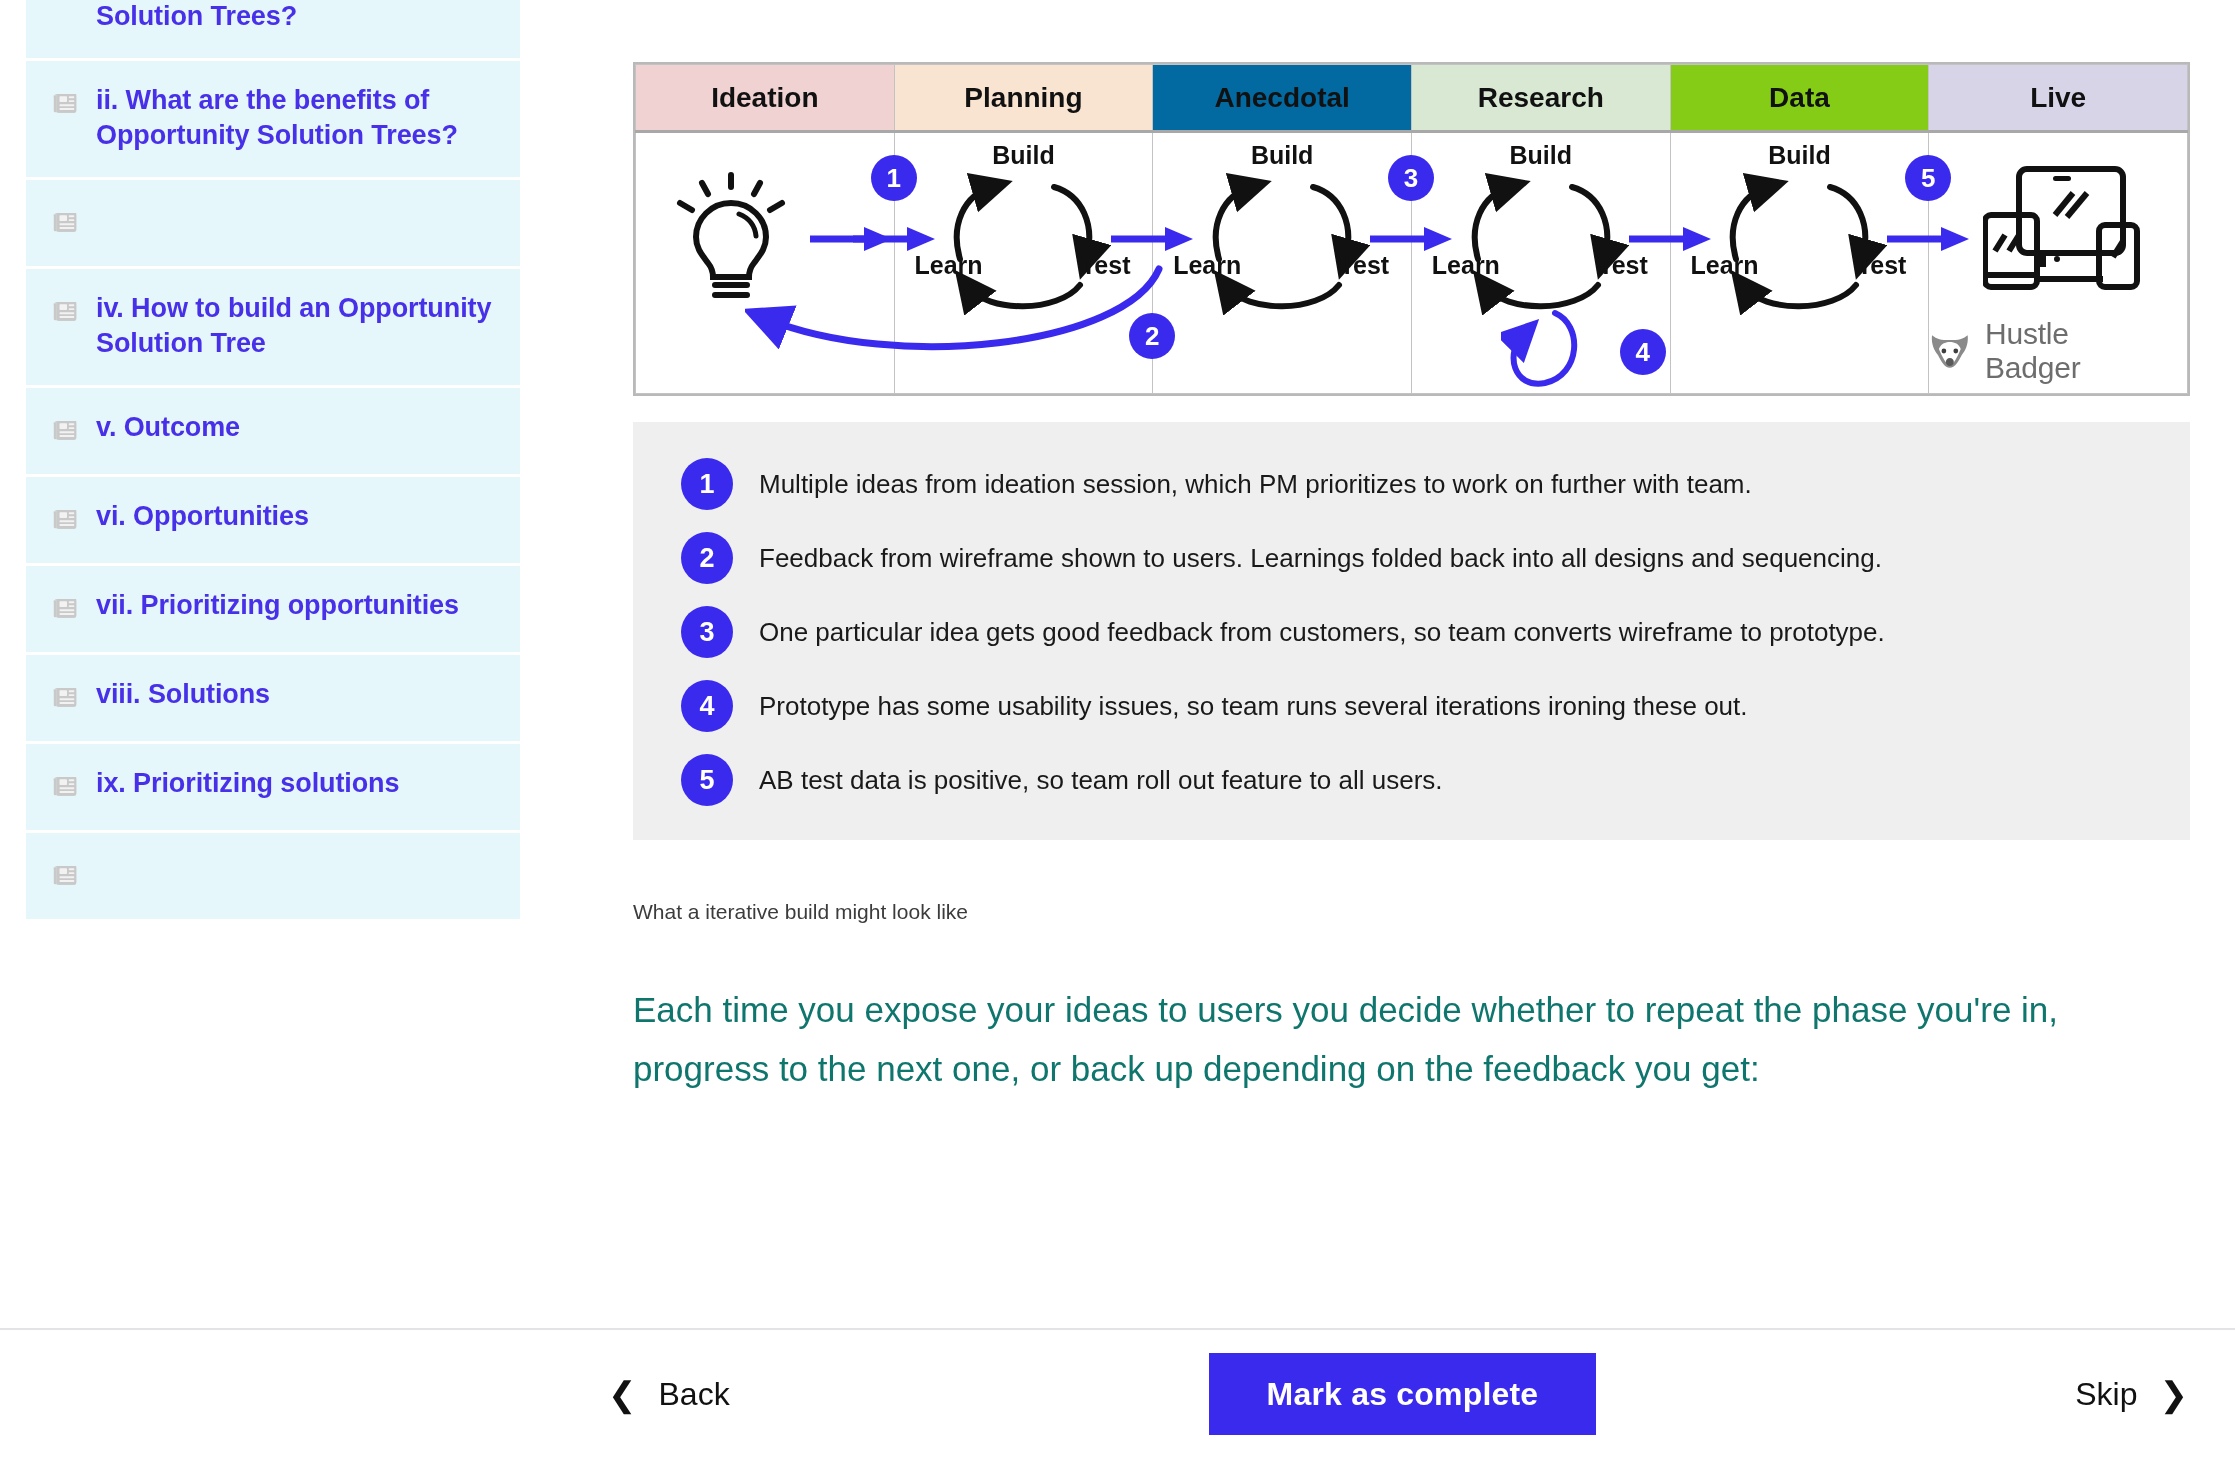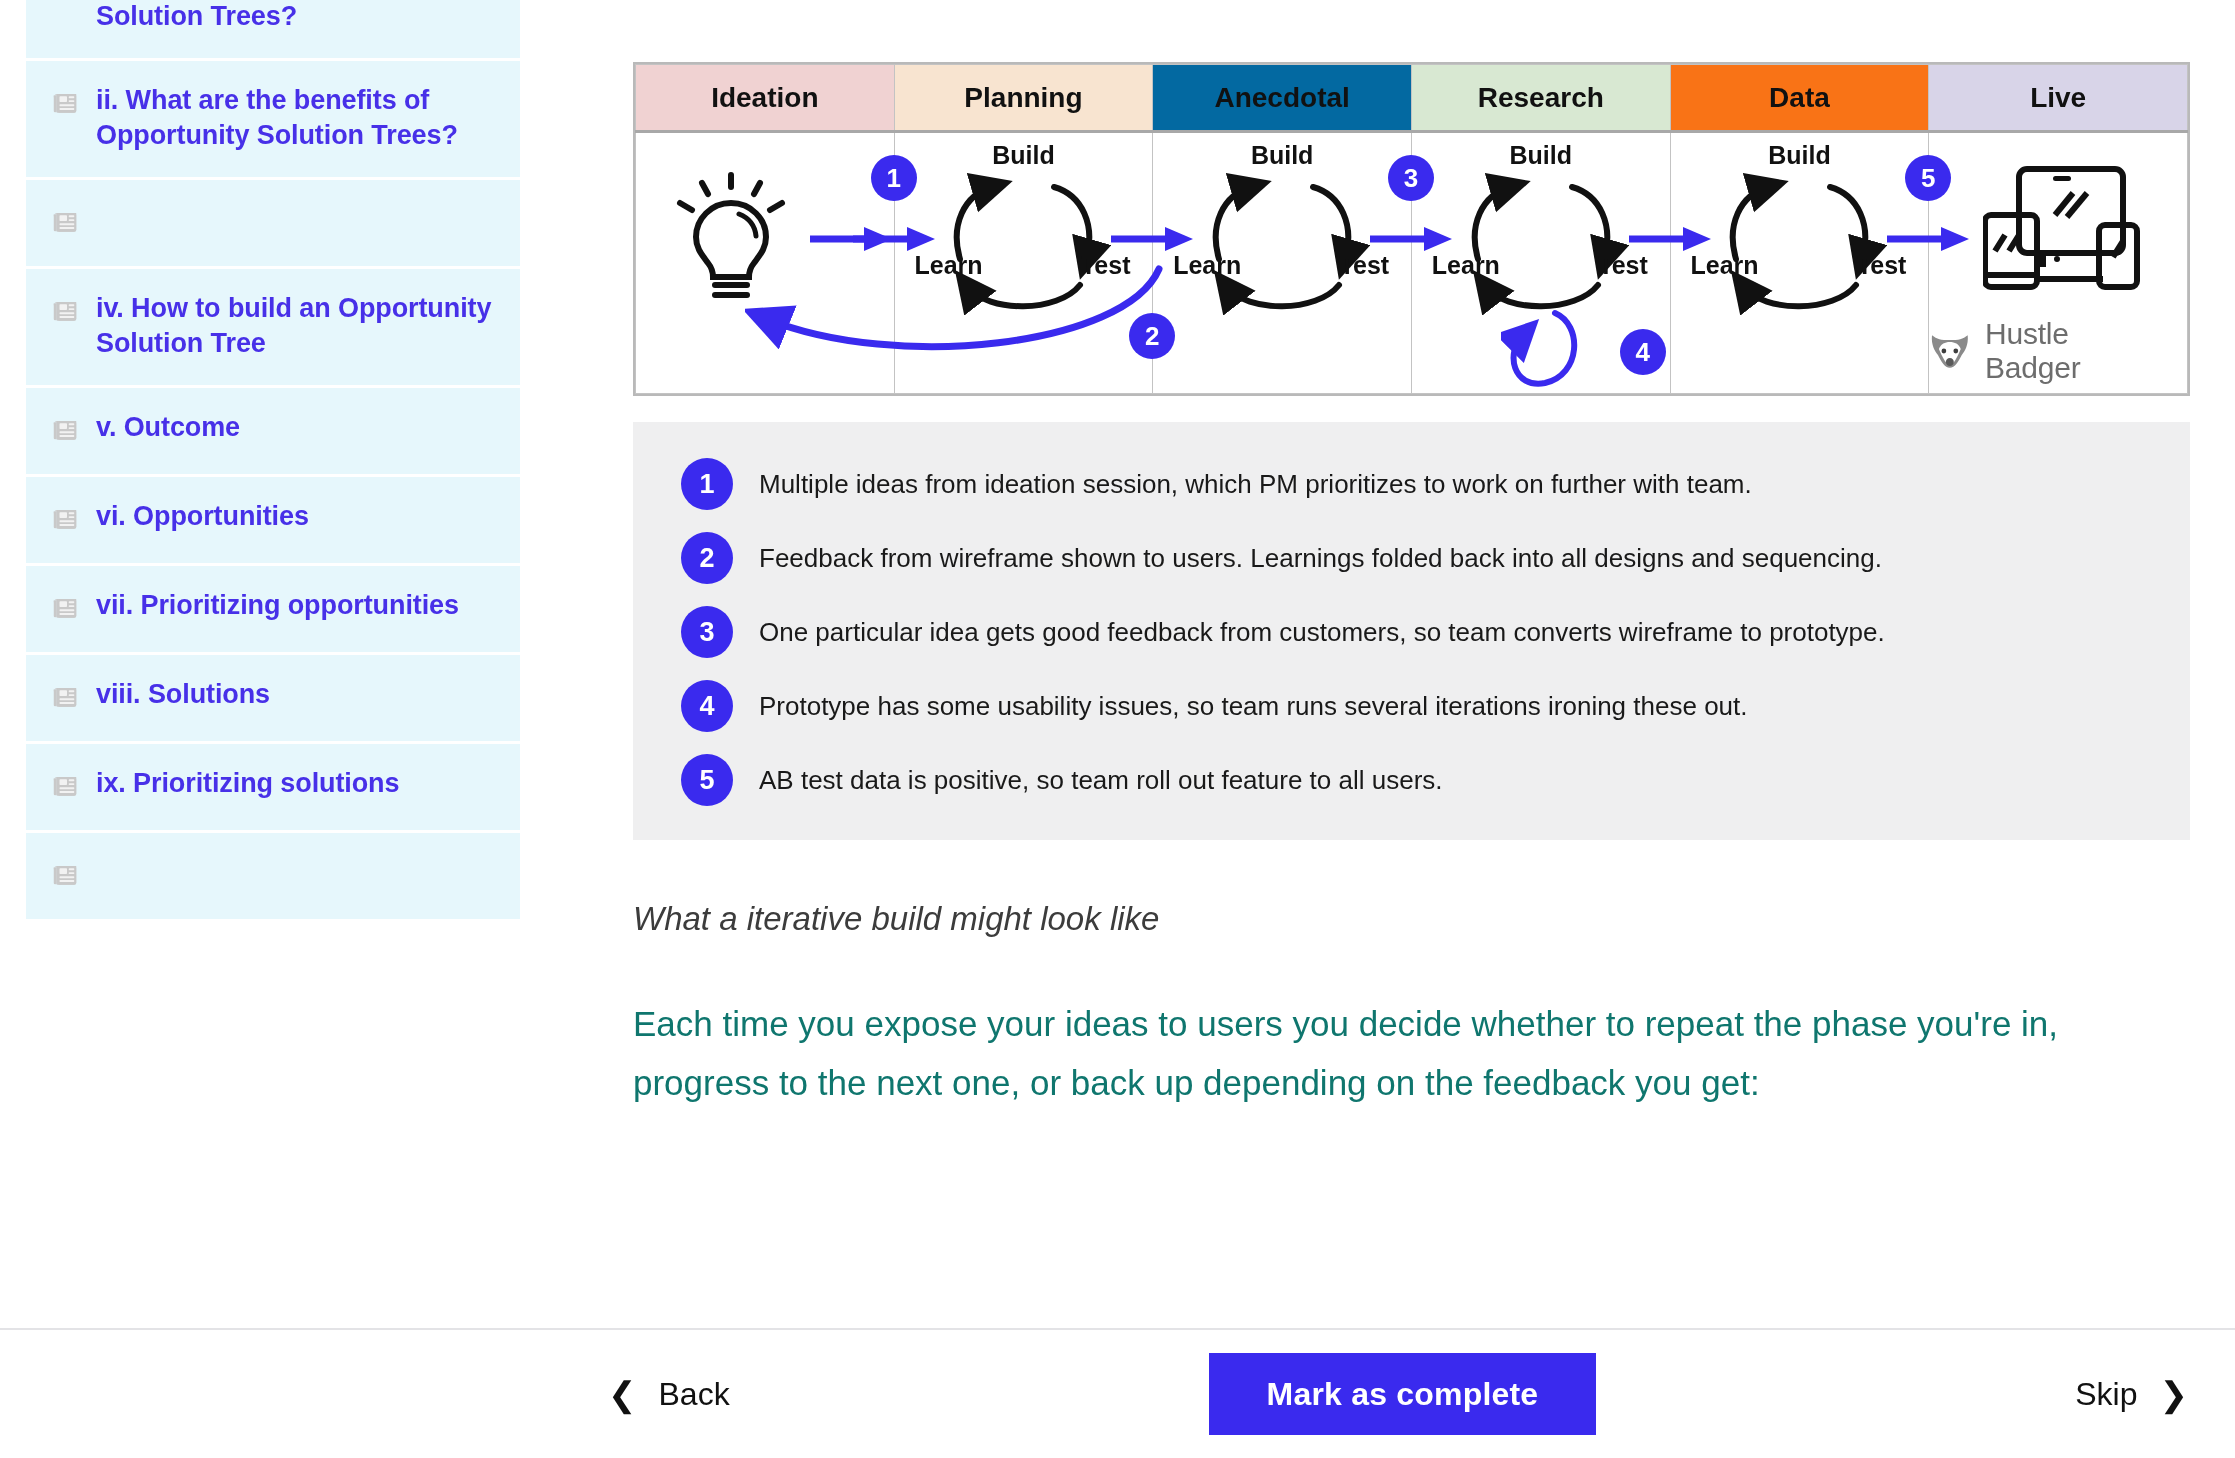--- a/index.html
+++ b/index.html
@@ -117,22 +117,21 @@
     background: #3a2aee;
     color: #fff;
     font-size: 27px; font-weight: 700;
     display: flex; align-items: center; justify-content: center;
     margin-right: 26px;
   }
   .legend-text { font-size: 26px; color: #191919; line-height: 34px; }
 
   .caption {
     margin: 60px 0 0 113px;
-    font-size: 33px;
-    font-style: italic;
+    font-size: 21px;
     color: #3c3c3c;
   }
   .body-para {
     margin: 56px 0 0 113px;
     width: 1530px;
     font-size: 35px;
     line-height: 59px;
     color: #0f766e;
   }
 
@@ -325,21 +324,21 @@
             <col style="width:16.666%">
               <col style="width:16.666%">
               <col style="width:16.67%">
           </colgroup>
           <tbody>
               <tr>
             <th class="hdr-cell" style="background: rgb(240, 210, 210);">Ideation</th>
             <th class="hdr-cell" style="background: rgb(248, 228, 208);">Planning</th>
             <th class="hdr-cell" style="background: #0369a1;">Anecdotal</th>
             <th class="hdr-cell" style="background: rgb(216, 232, 210);">Research</th>
-            <th class="hdr-cell" style="background: #f97316;">Data</th>
+            <th class="hdr-cell" style="background: #84cc16;">Data</th>
             <th class="hdr-cell" style="background: rgb(216, 212, 232);">Live</th>
           </tr>
           <tr>
             <td class="body-cell">
                   <div class="loop-wrap" id="cell0">
                     <div style="position:absolute;left:36px;top:34px;"><svg width="118" height="140" viewBox="0 0 118 140" fill="none" stroke="#111" stroke-width="6" stroke-linecap="round">
                         <path d="M59 36 C79 36 94 52 94 70 C94 82 87 89 82 96 C78 101 77 105 77 110 L41 110 C41 105 40 101 36 96 C31 89 24 82 24 70 C24 52 39 36 59 36 Z" fill="none"></path>
                         <path d="M43 118 L75 118"></path>
                         <path d="M43 128 L75 128"></path>
                         <path d="M67 47 C77 51 83 59 84 69" stroke-width="5"></path>

